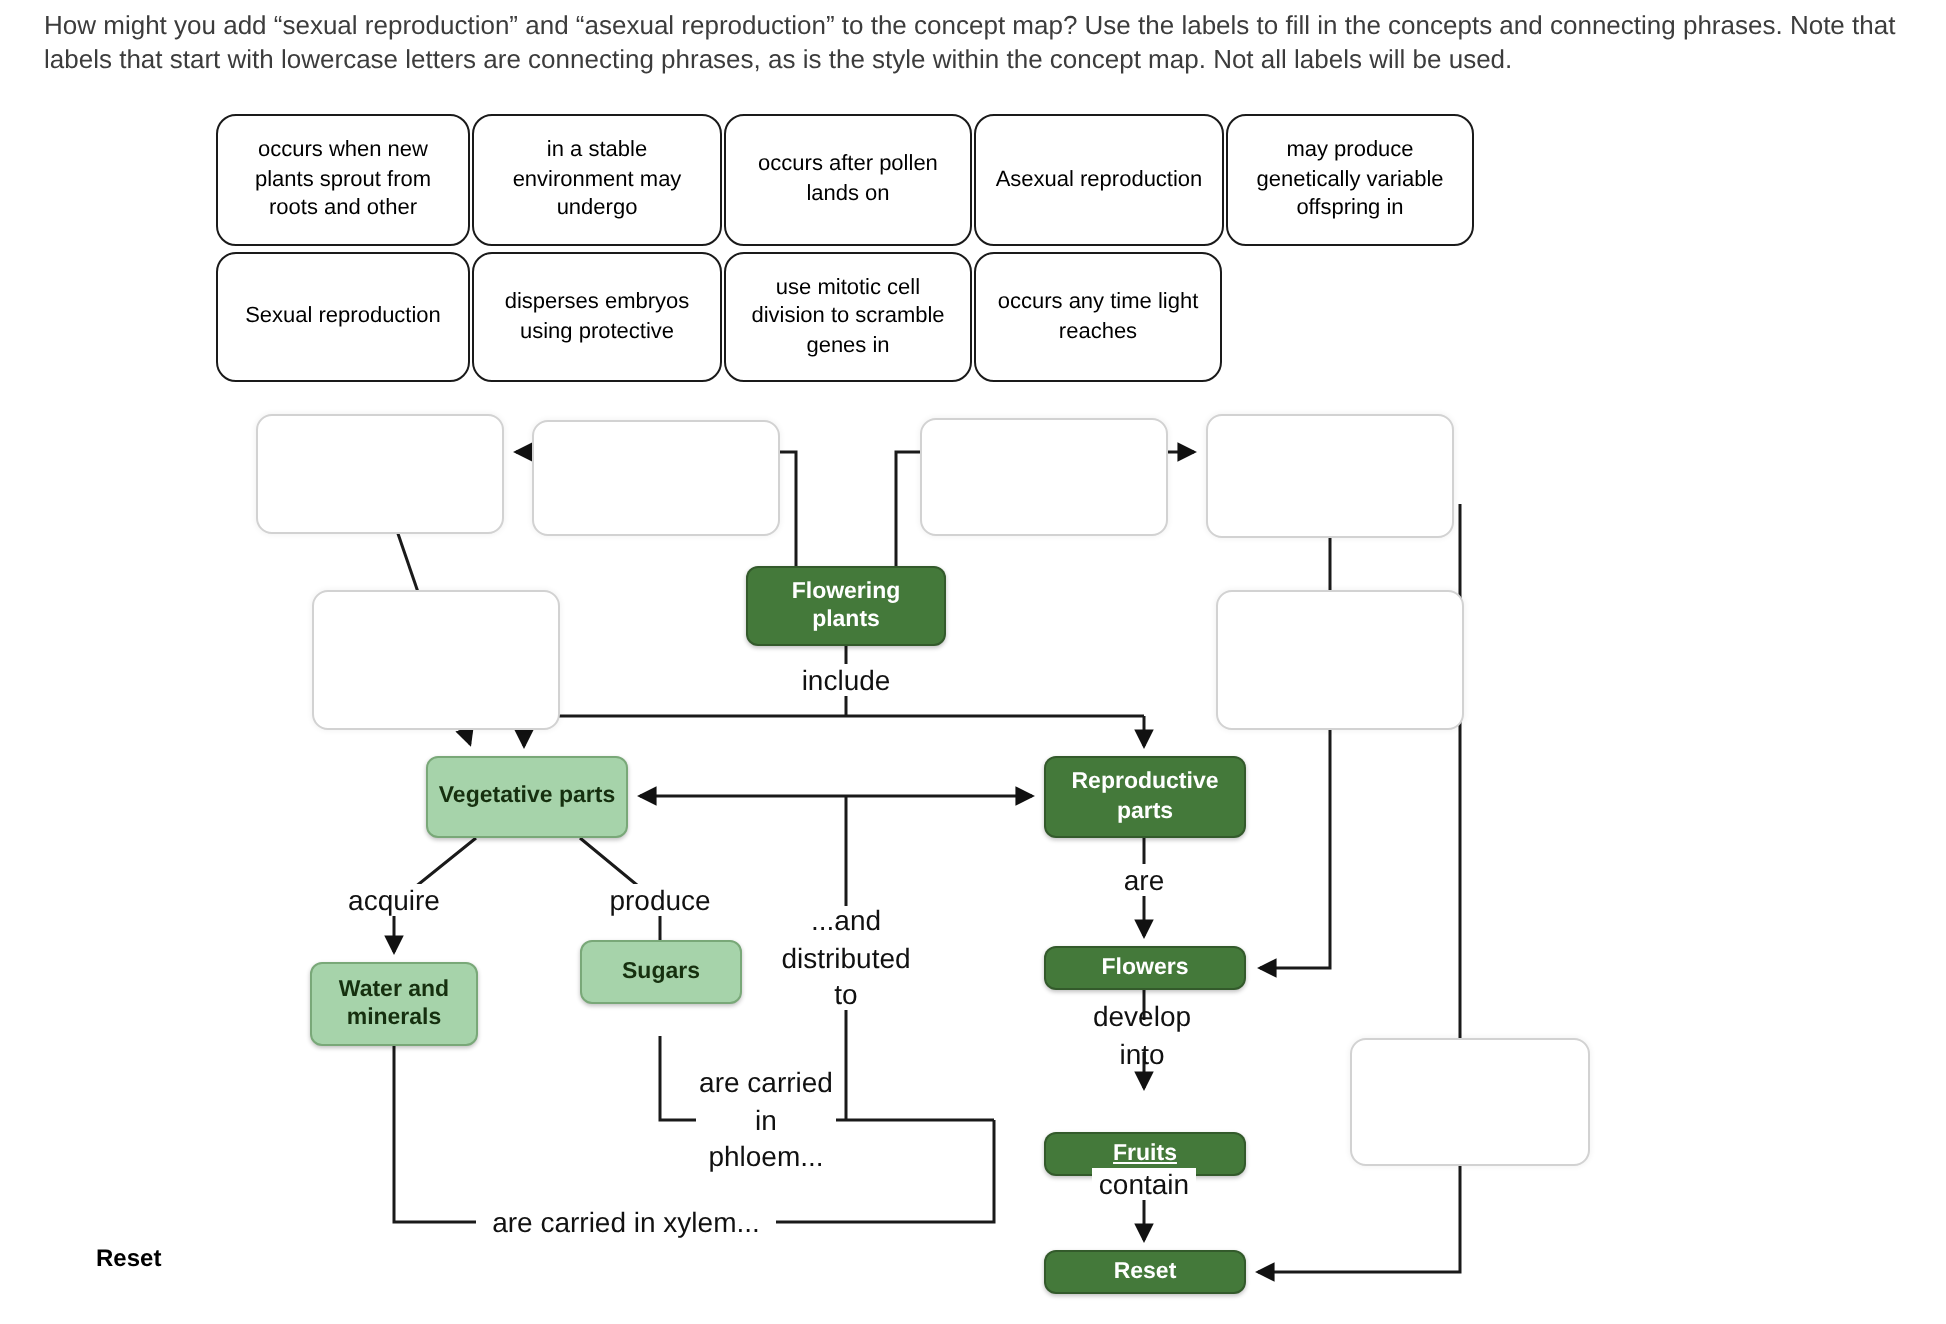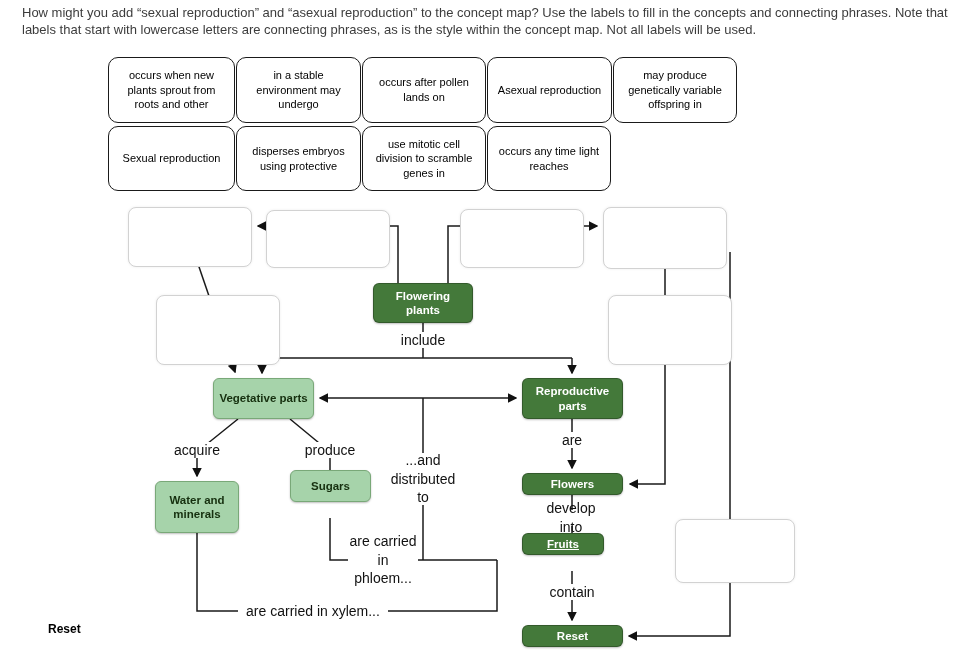--- a/index.html
+++ b/index.html
@@ -96,24 +96,24 @@
   <div class="dropzone" style="left:266px;top:210px;width:124px;height:58px;"></div>
   <div class="dropzone" style="left:460px;top:209px;width:124px;height:59px;"></div>
   <div class="dropzone" style="left:603px;top:207px;width:124px;height:62px;"></div>
   <div class="dropzone" style="left:156px;top:295px;width:124px;height:70px;"></div>
   <div class="dropzone" style="left:608px;top:295px;width:124px;height:70px;"></div>
   <div class="dropzone" style="left:675px;top:519px;width:120px;height:64px;"></div>
 
   <div class="node dark" style="left:373px;top:283px;width:100px;height:40px;">Flowering plants</div>
   <div class="node light" style="left:213px;top:378px;width:101px;height:41px;">Vegetative parts</div>
   <div class="node dark" style="left:522px;top:378px;width:101px;height:41px;">Reproductive parts</div>
-  <div class="node light" style="left:155px;top:481px;width:84px;height:52px;">Water and minerals</div>
+  <div class="node light" style="left:155px;top:481px;width:84px;height:42px;">Water and minerals</div>
   <div class="node light" style="left:290px;top:470px;width:81px;height:32px;">Sugars</div>
   <div class="node dark" style="left:522px;top:473px;width:101px;height:22px;">Flowers</div>
-  <div class="node dark" style="left:522px;top:533px;width:82px;height:22px;text-decoration:underline;">Fruits</div>
+  <div class="node dark" style="left:522px;top:566px;width:101px;height:22px;text-decoration:underline;">Fruits</div>
   <div class="node dark" style="left:522px;top:625px;width:101px;height:22px;">Reset</div>
 
   <div class="phrase" style="left:399px;top:332px;width:48px;height:16px;">include</div>
   <div class="phrase" style="left:172px;top:442px;width:50px;height:16px;">acquire</div>
   <div class="phrase" style="left:303px;top:442px;width:54px;height:16px;">produce</div>
   <div class="phrase" style="left:388px;top:453px;width:70px;height:52px;">...and distributed to</div>
   <div class="phrase" style="left:558px;top:432px;width:28px;height:16px;">are</div>
   <div class="phrase" style="left:536px;top:510px;width:70px;height:16px;">develop into</div>
   <div class="phrase" style="left:546px;top:584px;width:52px;height:16px;">contain</div>
   <div class="phrase" style="left:348px;top:534px;width:70px;height:52px;">are carried in phloem...</div>

